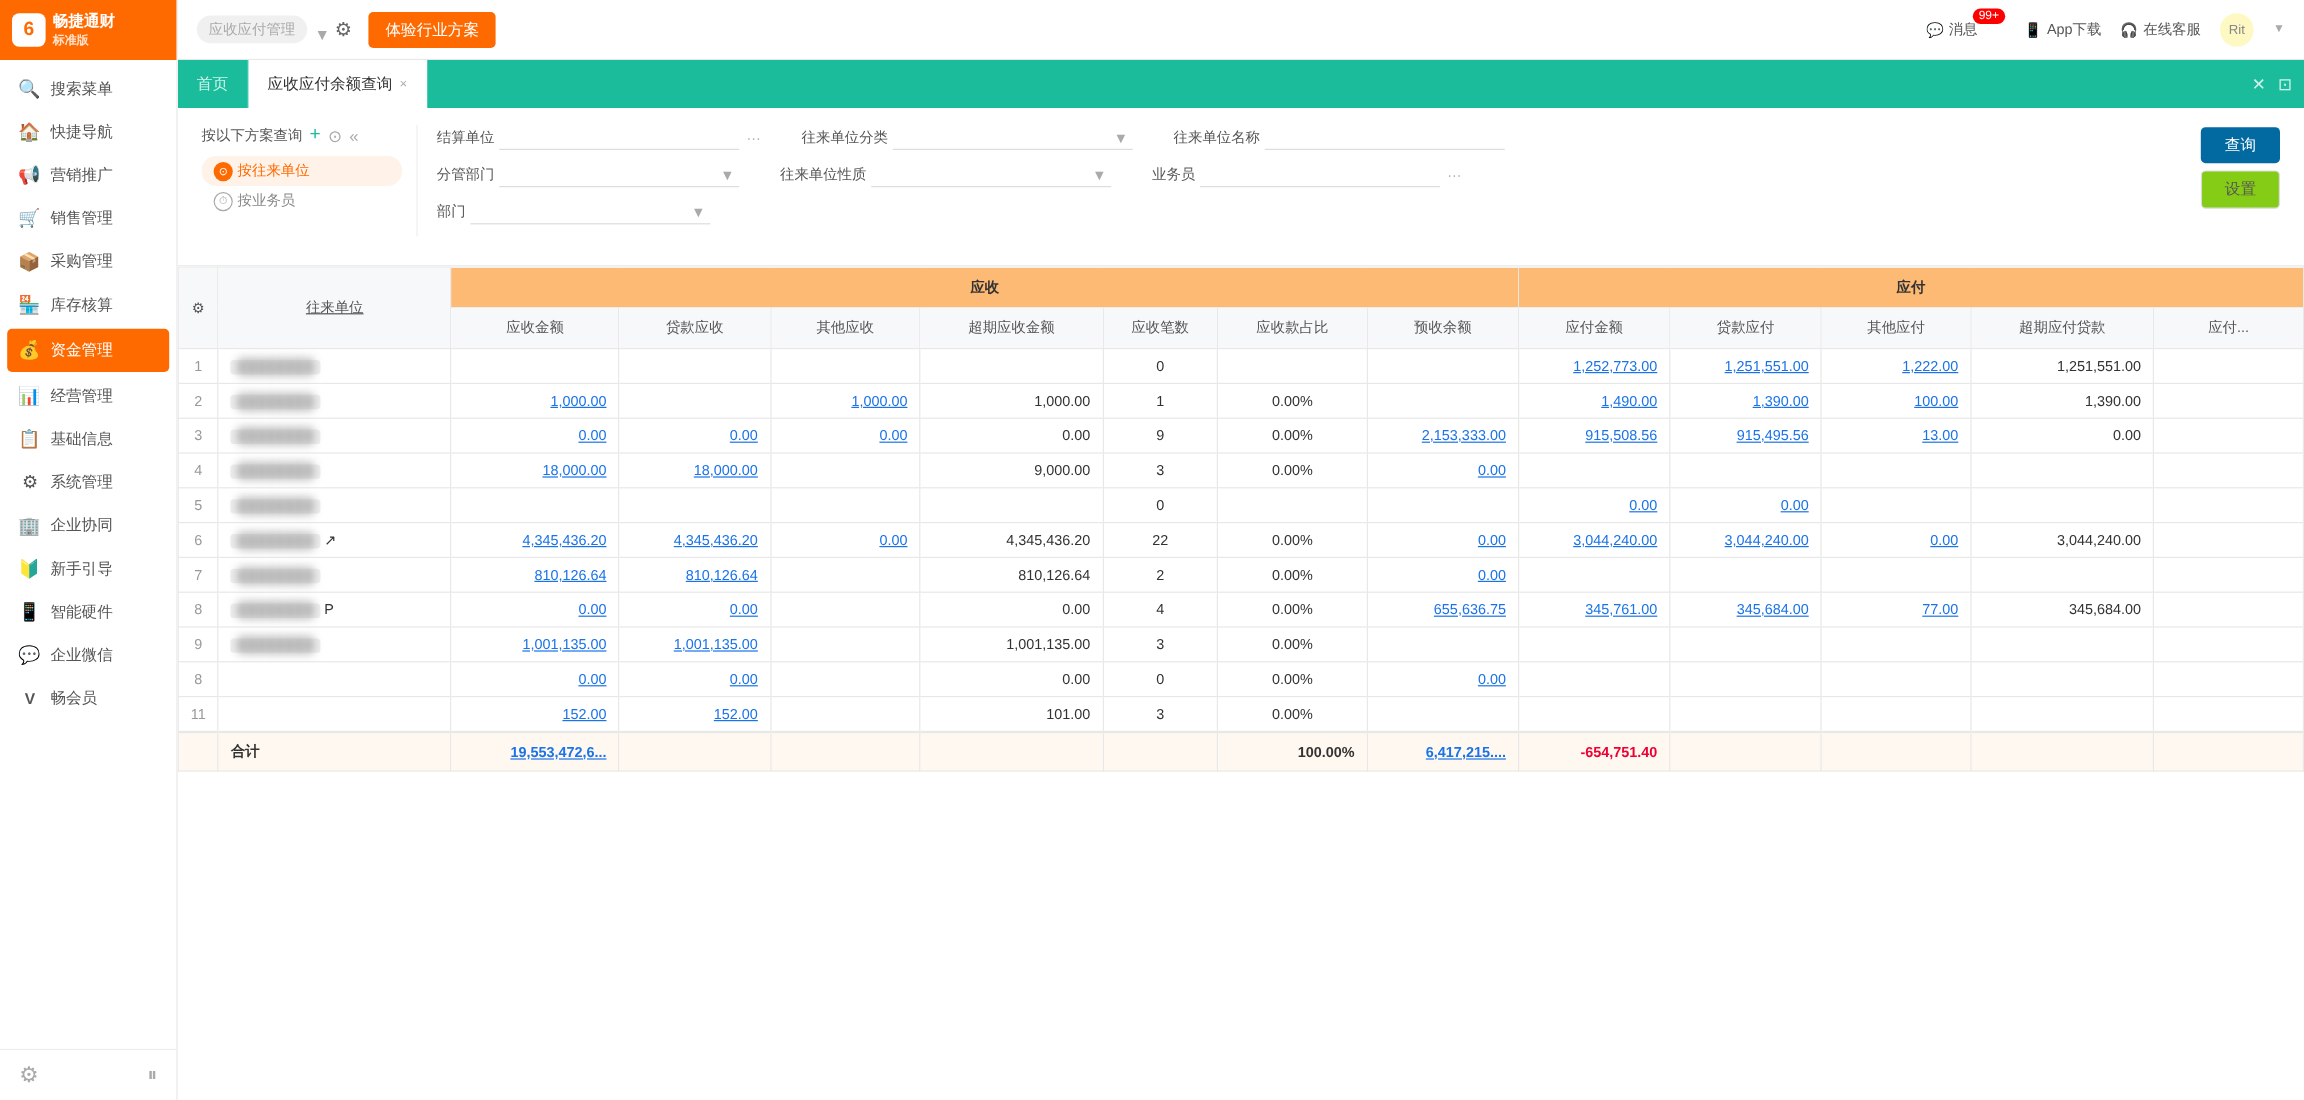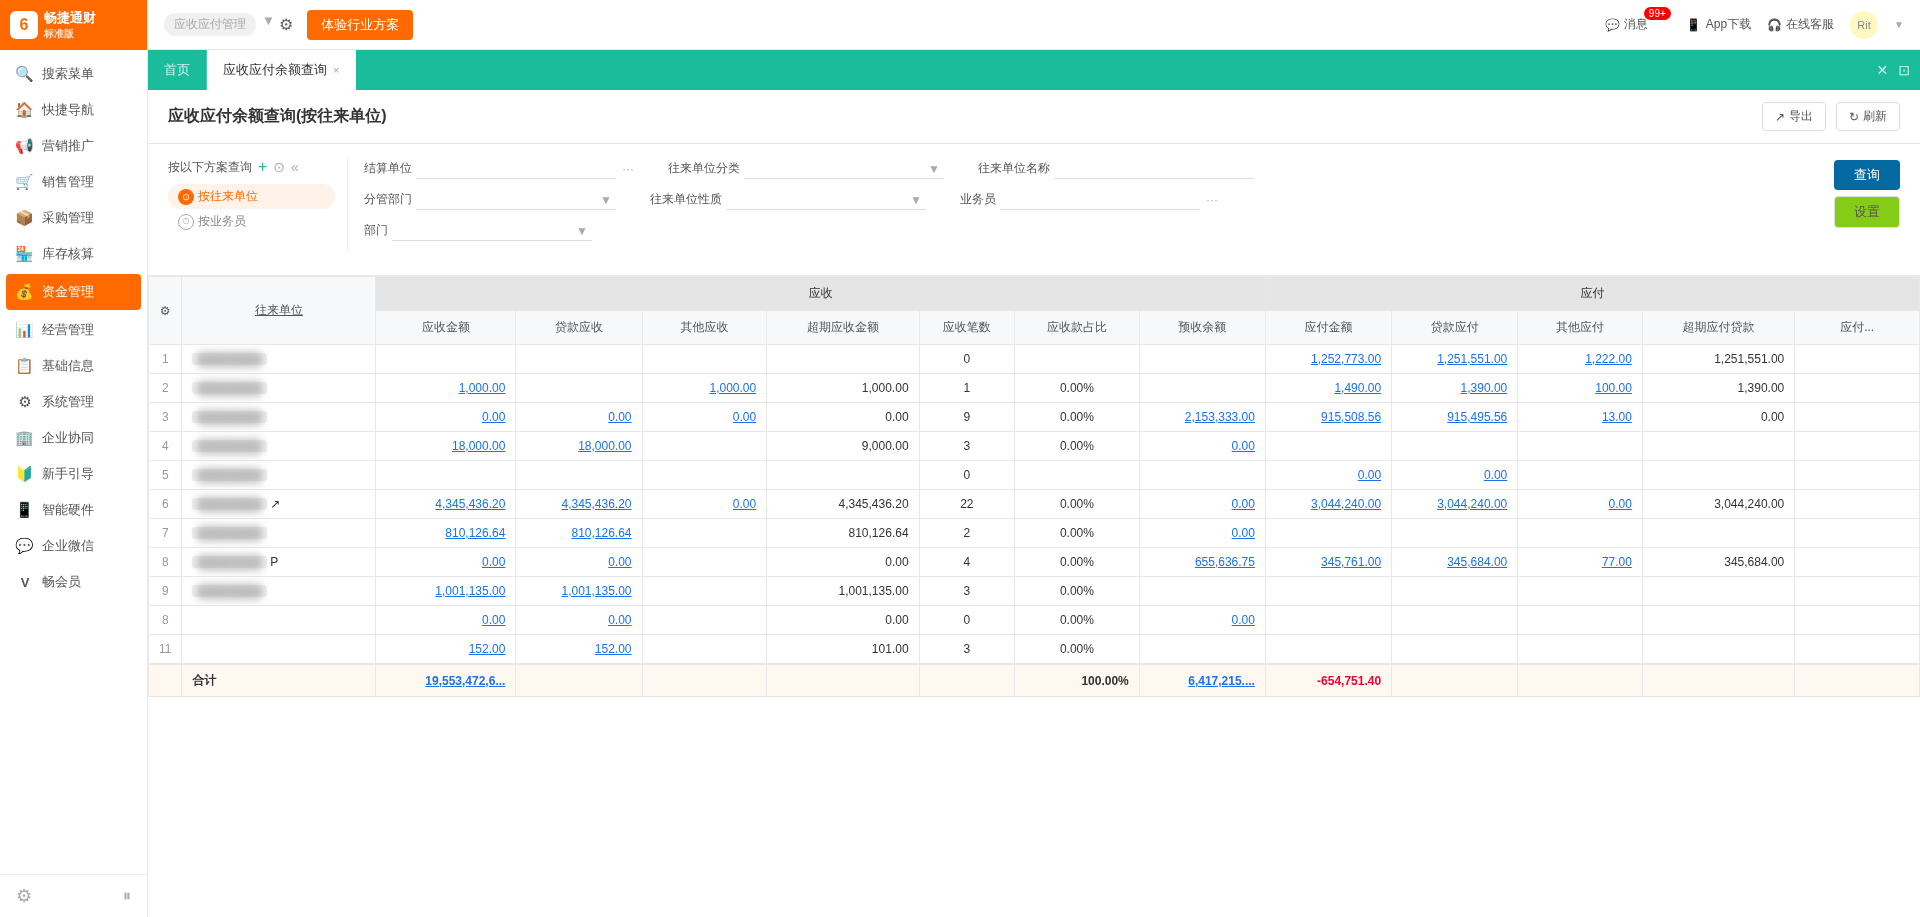--- a/index.html
+++ b/index.html
@@ -22,21 +22,21 @@
     .sidebar-item.active { background: #ff6a00; color: #fff; border-radius: 4px; margin: 2px 6px; padding: 9px 10px; }
     .sidebar-item .item-icon { width: 18px; height: 18px; margin-right: 8px; display: flex; align-items: center; justify-content: center; font-size: 15px; }
     .sidebar-footer { padding: 10px 16px; display: flex; align-items: center; justify-content: space-between; border-top: 1px solid #eee; }
 
     
     .topbar {
       position: fixed; left: 148px; top: 0; right: 0; height: 50px;
       background: #fff; border-bottom: 1px solid #e8e8e8; display: flex; align-items: center; padding: 0 16px; z-index: 10;
     }
     .topbar-nav { display: flex; align-items: center; flex: 1; }
-    .topbar-breadcrumb { font-size: 13px; color: #aaa; display: flex; align-items: flex-start; gap: 6px; }
+    .topbar-breadcrumb { font-size: 13px; color: #aaa; display: flex; align-items: flex-end; gap: 6px; }
     .topbar-btn-orange { background: #ff6a00; color: #fff; border: none; border-radius: 4px; padding: 6px 14px; cursor: pointer; font-size: 13px; }
     .gear-btn { background: none; border: none; cursor: pointer; font-size: 16px; color: #666; padding: 4px; }
     .topbar-right { display: flex; align-items: center; gap: 16px; }
     .badge-red { background: #f00; color: #fff; border-radius: 10px; font-size: 10px; padding: 1px 5px; margin-left: -8px; margin-top: -10px; position: relative; top: -6px; }
     .topbar-link { font-size: 12px; color: #555; cursor: pointer; display: flex; align-items: center; gap: 4px; }
     .user-avatar { width: 28px; height: 28px; background: #fef9c3; border-radius: 50%; display: flex; align-items: center; justify-content: center; font-size: 11px; color: #888; }
     .dropdown-arrow { font-size: 10px; color: #aaa; }
 
     
     .tabbar {
@@ -91,21 +91,21 @@
       flex: 1; overflow: auto; background: #fff; margin: 0;
     }
     .data-table {
       width: 100%; border-collapse: collapse; font-size: 12px;
     }
     .data-table th {
       background: #f7f8fa; border: 1px solid #e8e8e8; padding: 8px 10px;
       font-weight: normal; color: #555; text-align: center; white-space: nowrap;
       position: sticky; top: 0; z-index: 2;
     }
-    .data-table th.group-header { background: #e5e5e5; font-weight: normal; color: #333; }
+    .data-table th.group-header { background: #fdba74; font-weight: bold; color: #333; }
     .data-table td {
       border: 1px solid #e8e8e8; padding: 7px 10px; color: #333; white-space: nowrap;
       text-align: right;
     }
     .data-table td.left { text-align: left; }
     .data-table td.center { text-align: center; }
     .data-table .num-link { color: #1a73e8; text-decoration: underline; cursor: pointer; }
     .data-table .row-idx { color: #999; text-align: center; }
     .data-table tfoot td { background: #fff8f0; font-weight: bold; border-top: 2px solid #e8e8e8; }
     .settings-cell { width: 30px; text-align: center; background: #f7f8fa; cursor: pointer; }
@@ -234,33 +234,20 @@
     <span class="tab-close">×</span>
   </div>
   <div class="tab-window-btns">
     <span class="tab-window-btn">✕</span>
     <span class="tab-window-btn">⊡</span>
   </div>
 </div>
 
 <div class="main-content">
 
-  <div class="page-header">
-    <div class="page-title">应收应付余额查询(按往来单位)</div>
-    <div class="page-header-actions">
-      <button class="btn-outline">
-        <span>↗</span>
-        <span>导出</span>
-      </button>
-      <button class="btn-outline">
-        <span>↻</span>
-        <span>刷新</span>
-      </button>
-    </div>
-  </div>
 
   <div class="filter-panel">
     <div style="display:flex;gap:0;margin-bottom:10px;">
 
       <div style="min-width:180px;border-right:1px solid #eee;padding-right:12px;margin-right:16px;">
         <div style="display:flex;align-items:center;gap:6px;margin-bottom:8px;">
           <span style="font-size:12px;color:#555;">按以下方案查询</span>
           <button style="background:none;border:none;color:#1abc9c;font-size:16px;cursor:pointer;">+</button>
           <button style="background:none;border:none;color:#aaa;font-size:14px;cursor:pointer;">⊙</button>
           <button style="background:none;border:none;color:#aaa;font-size:14px;cursor:pointer;">«</button>

